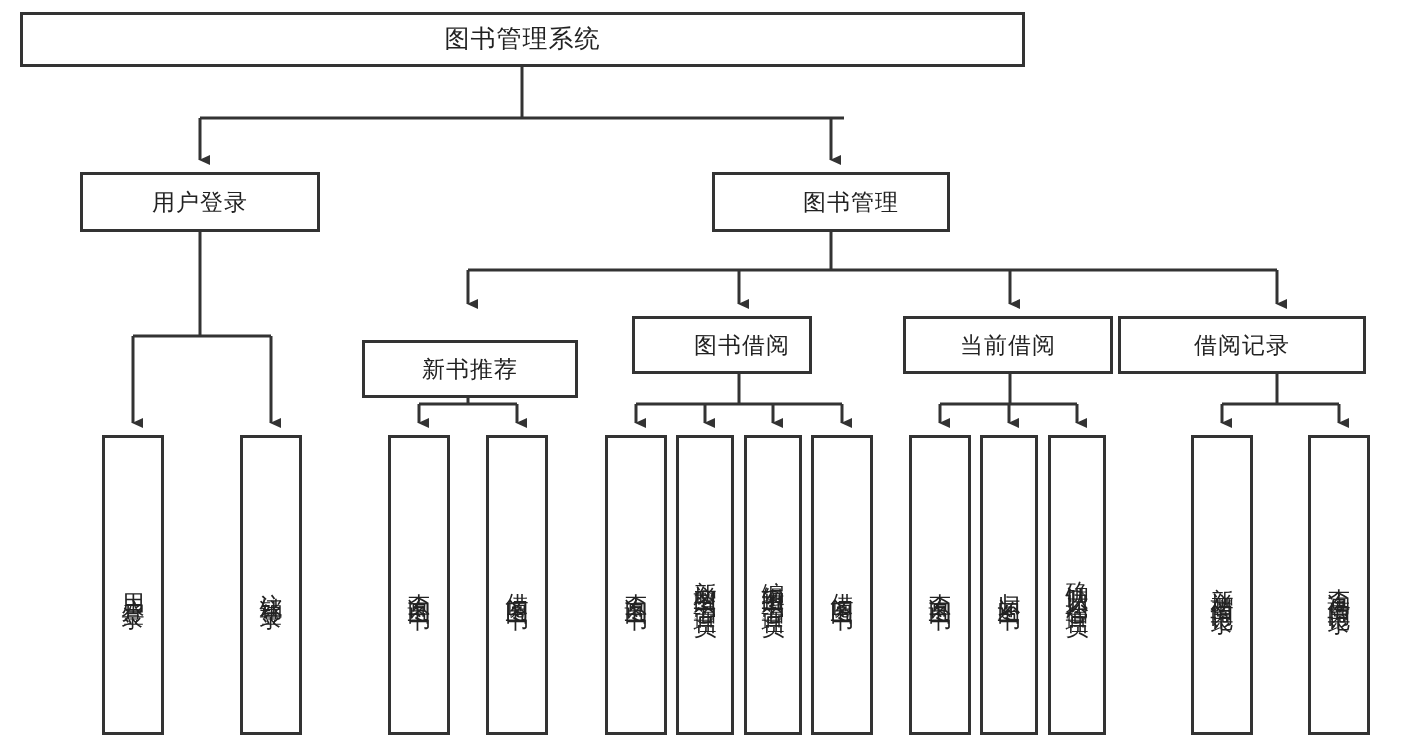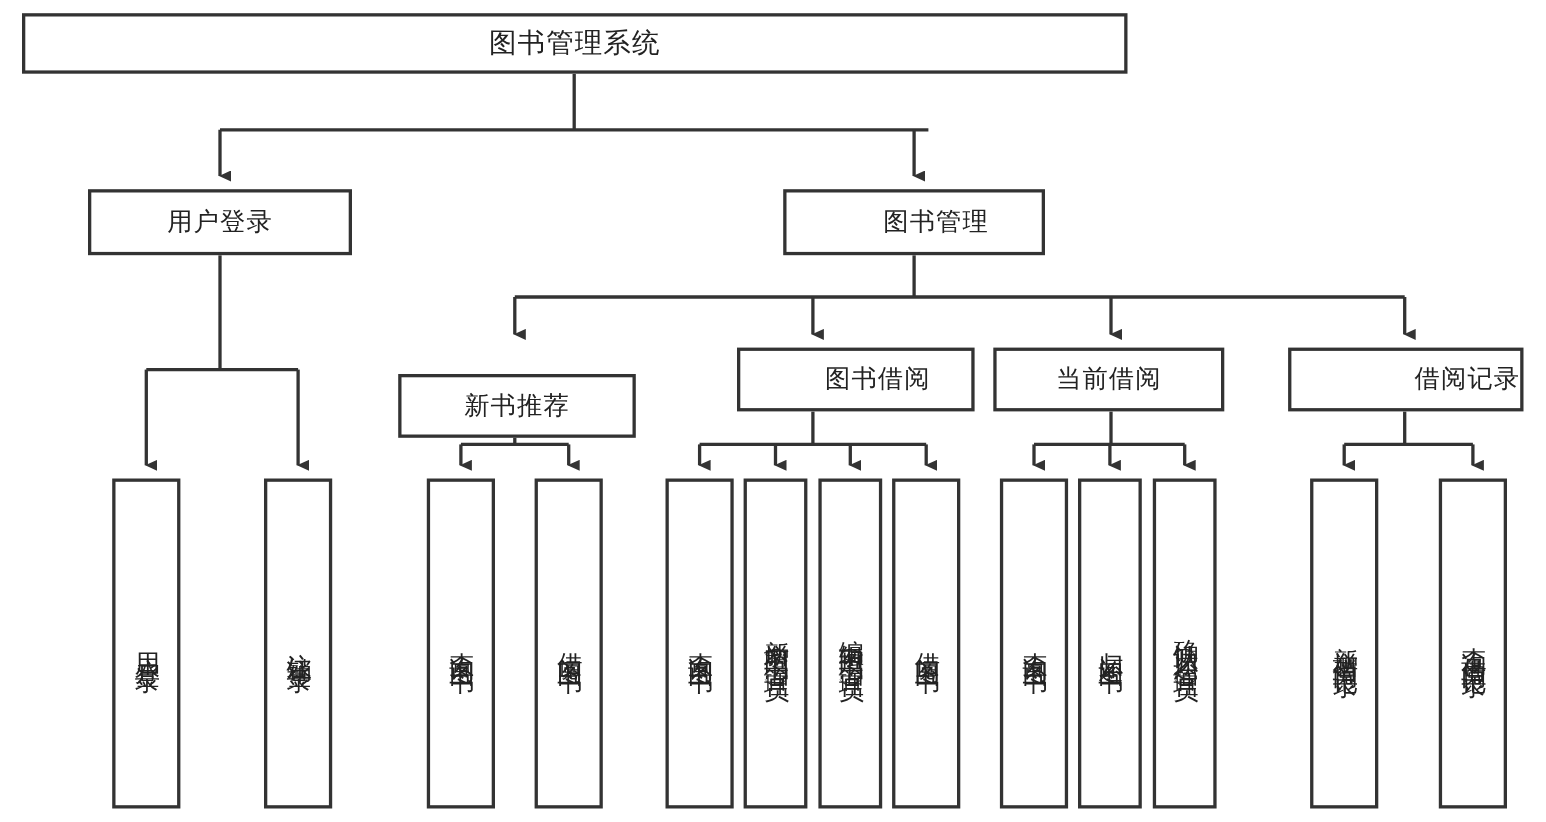--- a/index.html
+++ b/index.html
@@ -127,27 +127,27 @@
   <div class="node lvl2" style="left:80px; top:172px; width:240px; height:60px;">
     <span class="lbl">用户登录</span>
   </div>
   <div class="node lvl2" style="left:712px; top:172px; width:238px; height:60px;padding-left:40px;">
     <span class="lbl">图书管理</span>
   </div>
 
   <div class="node lvl3" style="left:362px; top:316px; width:216px; height:58px;margin-top:24px;">
     <span class="lbl">新书推荐</span>
   </div>
-  <div class="node lvl3" style="left:670px; top:316px; width:216px; height:58px;padding-left:40px;">
+  <div class="node lvl3" style="left:632px; top:316px; width:180px; height:58px;padding-left:40px;">
     <span class="lbl">图书借阅</span>
   </div>
   <div class="node lvl3" style="left:903px; top:316px; width:210px; height:58px;">
     <span class="lbl">当前借阅</span>
   </div>
-  <div class="node lvl3" style="left:1171px; top:316px; width:214px; height:58px;justify-content:flex-end;">
+  <div class="node lvl3" style="left:1118px; top:316px; width:248px; height:58px;">
     <span class="lbl">借阅记录</span>
   </div>
 
   <div class="node leaf" style="left:102px; top:435px; width:62px; height:300px;">
     <span class="lbl">用户登录</span>
   </div>
   <div class="node leaf" style="left:240px; top:435px; width:62px; height:300px;">
     <span class="lbl">注销登录</span>
   </div>
 

